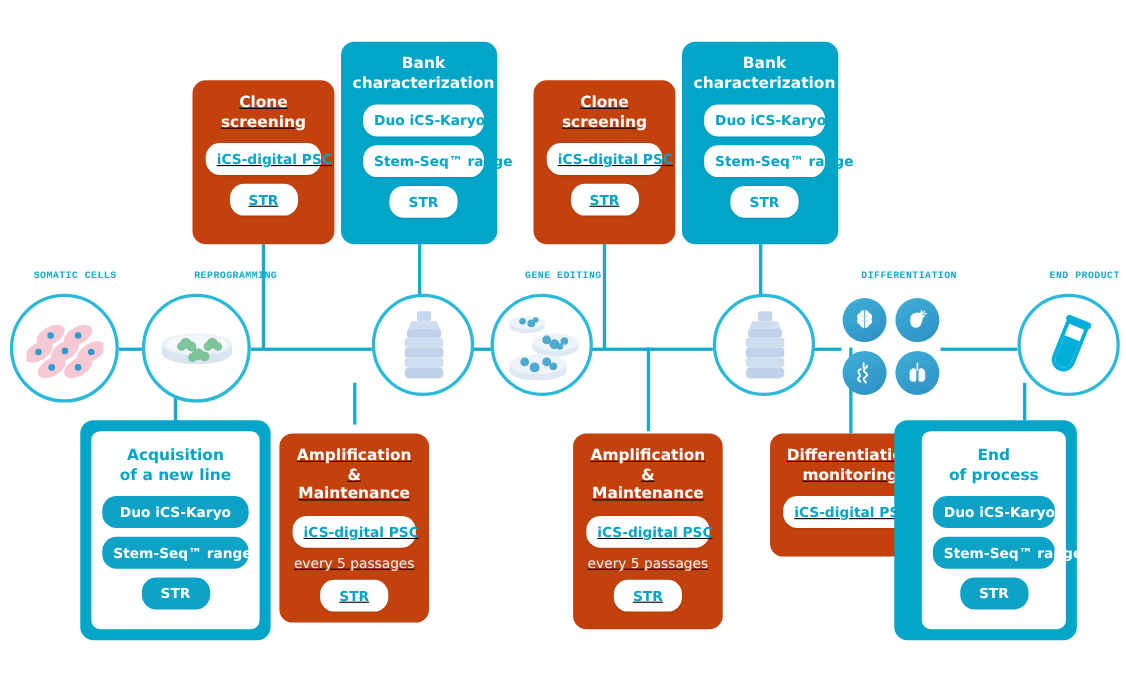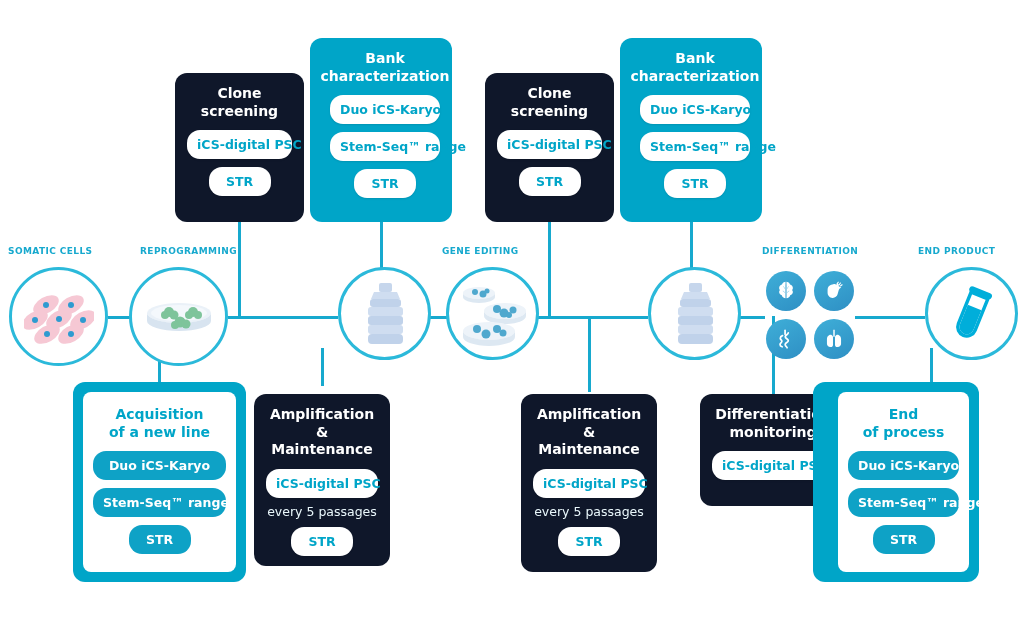--- a/index.html
+++ b/index.html
@@ -21,39 +21,40 @@
     position:absolute;border-radius:50%;
     background:#ffffff;border:3px solid #2BB9DA;
     box-sizing:border-box;
     display:flex;align-items:center;justify-content:center;
   }
   .node-label{
     position:absolute;
     color:#17A9CE;
     font-size:9px;font-weight:bold;letter-spacing:.4px;
     text-transform:uppercase;white-space:nowrap;
-    text-align:left;
+    text-align:right;
+    font-family:Liberation Mono, monospace;
   }
 
   
   .organ{
     position:absolute;width:40px;height:40px;border-radius:50%;
     background:linear-gradient(150deg,#3FAFD8 0%,#2E8FC4 100%);
     display:flex;align-items:center;justify-content:center;
   }
 
   
   .card{
     position:absolute;box-sizing:border-box;
     border-radius:12px;
     padding:12px 12px 14px;
     display:flex;flex-direction:column;align-items:center;
   }
   .card.dark{background:#00A5C8;padding-left:20px;}
-  .card.light{background:#0f172a;}
+  .card.light{background:#c2410c;text-decoration:underline;}
 
   
   .card.frame{background:#00A5C8;padding:10px;}
   .card.frame .inner{
     background:#ffffff;border-radius:8px;width:100%;
     padding:14px 10px 16px;box-sizing:border-box;
     display:flex;flex-direction:column;align-items:center;
     flex:1;
   }
 

